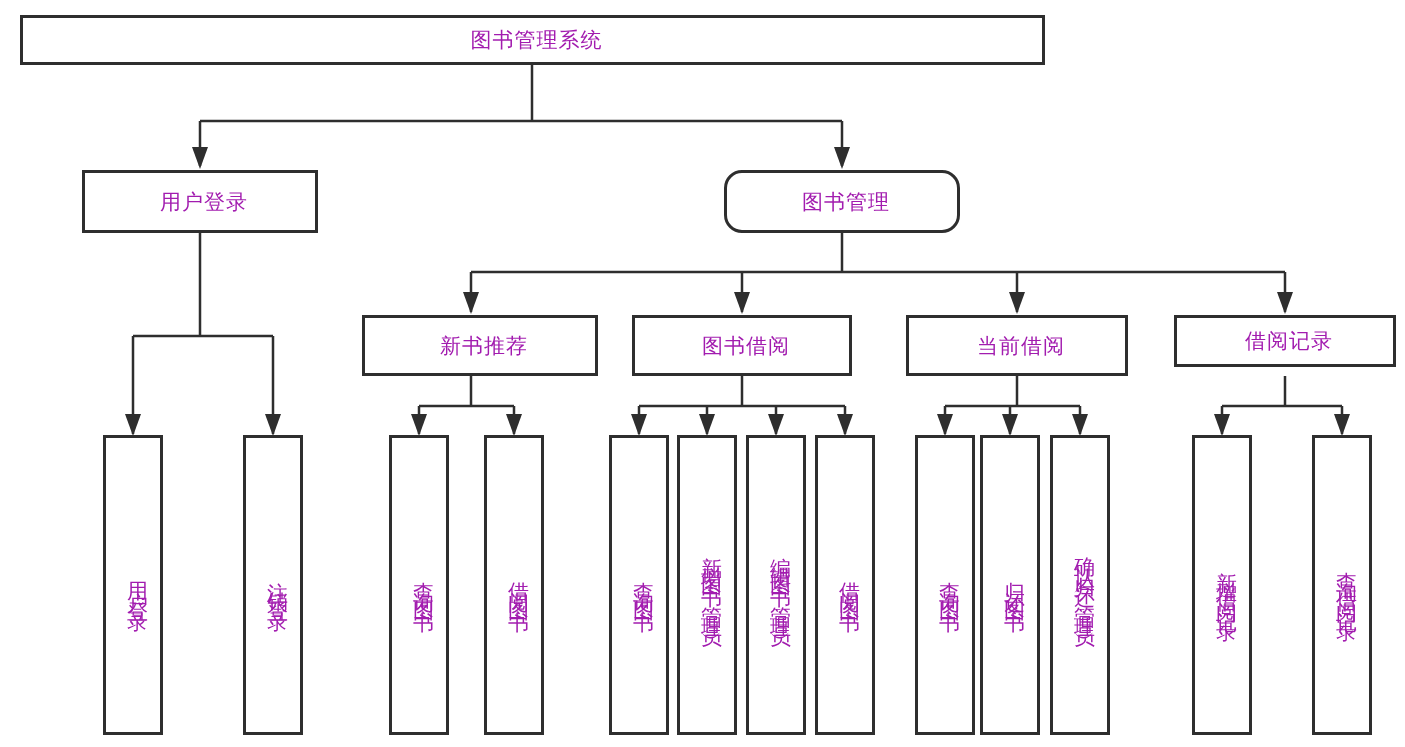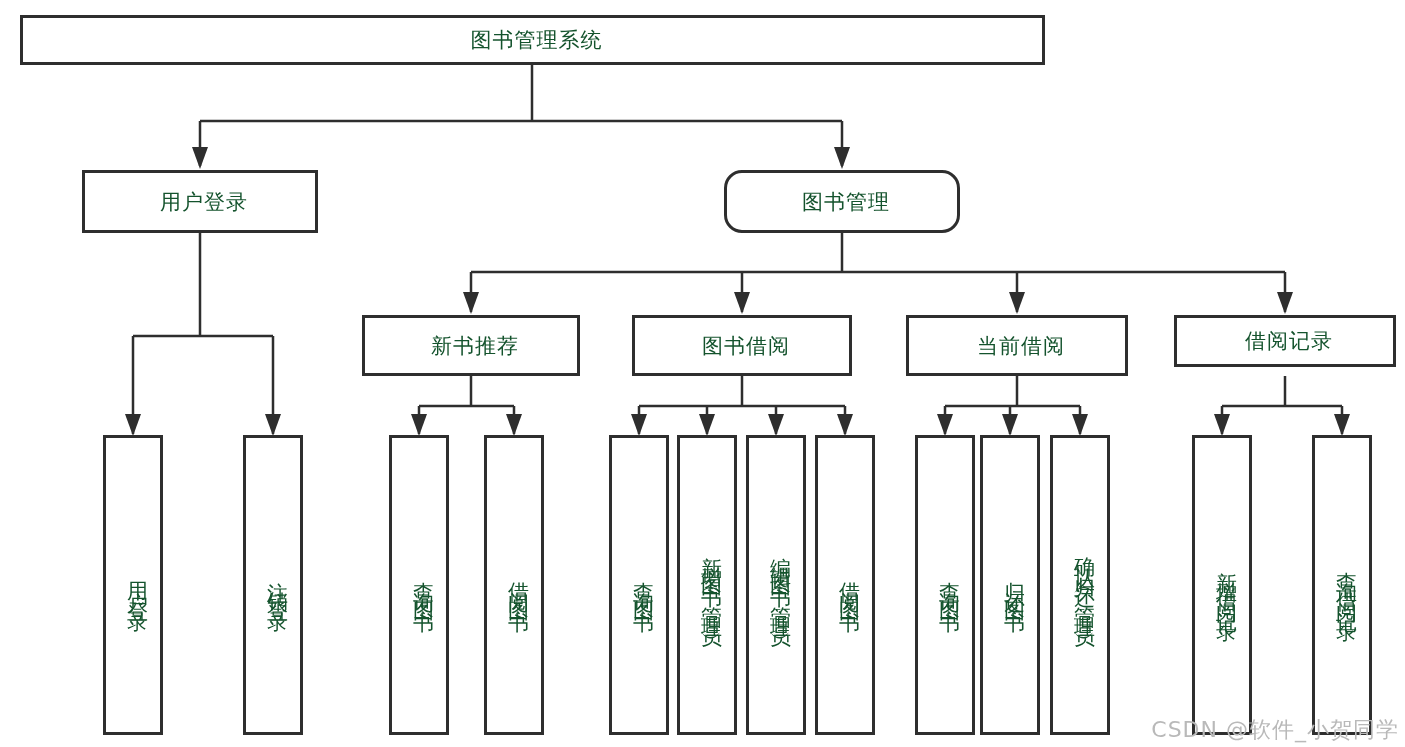--- a/index.html
+++ b/index.html
@@ -15,40 +15,40 @@
   .node{
     position:absolute;
     box-sizing:border-box;
     background:#ffffff;
     border:3px solid #2e2e2e;
     display:flex;
     align-items:center;
     justify-content:center;
     font-size:21px;
     letter-spacing:1px;
-    color:#14532d;
+    color:#a21caf;
     z-index:2;
     padding-left:8px;
   }
   .leaf{
     top:435px;width:60px;height:300px;
   }
   .leaf span{
     writing-mode:vertical-lr;
     text-orientation:mixed;
     font-size:21px;
     letter-spacing:10px;
     line-height:1;
     white-space:nowrap;
   }
   
   .n-root{left:20px;top:15px;width:1025px;height:50px;}
   .n-user{left:82px;top:170px;width:236px;height:63px;}
   .n-mgmt{left:724px;top:170px;width:236px;height:63px;border-radius:18px;}
-  .n-m0{left:362px;top:315px;width:218px;height:61px;}
+  .n-m0{left:362px;top:315px;width:236px;height:61px;}
   .n-m1{left:632px;top:315px;width:220px;height:61px;}
   .n-m2{left:906px;top:315px;width:222px;height:61px;}
   .n-m3{left:1174px;top:315px;width:222px;height:52px;}
   .n-g1a{left:103px;} .n-g1b{left:243px;}
   .n-g2a{left:389px;} .n-g2b{left:484px;}
   .n-g3a{left:609px;} .n-g3b{left:677px;} .n-g3c{left:746px;} .n-g3d{left:815px;}
   .n-g4a{left:915px;} .n-g4b{left:980px;} .n-g4c{left:1050px;}
   .n-g5a{left:1192px;} .n-g5b{left:1312px;}
   .watermark{
     position:absolute;
@@ -152,15 +152,14 @@
     <span>确认归还（管理员）</span>
   </div>
 
   <div class="node leaf n-g5a">
     <span>新增借阅记录</span>
   </div>
   <div class="node leaf n-g5b">
     <span>查询借阅记录</span>
   </div>
 
-  <div class="watermark">CSDN @软件_小贺同学</div>
 
 </div>
 
 </body></html>

